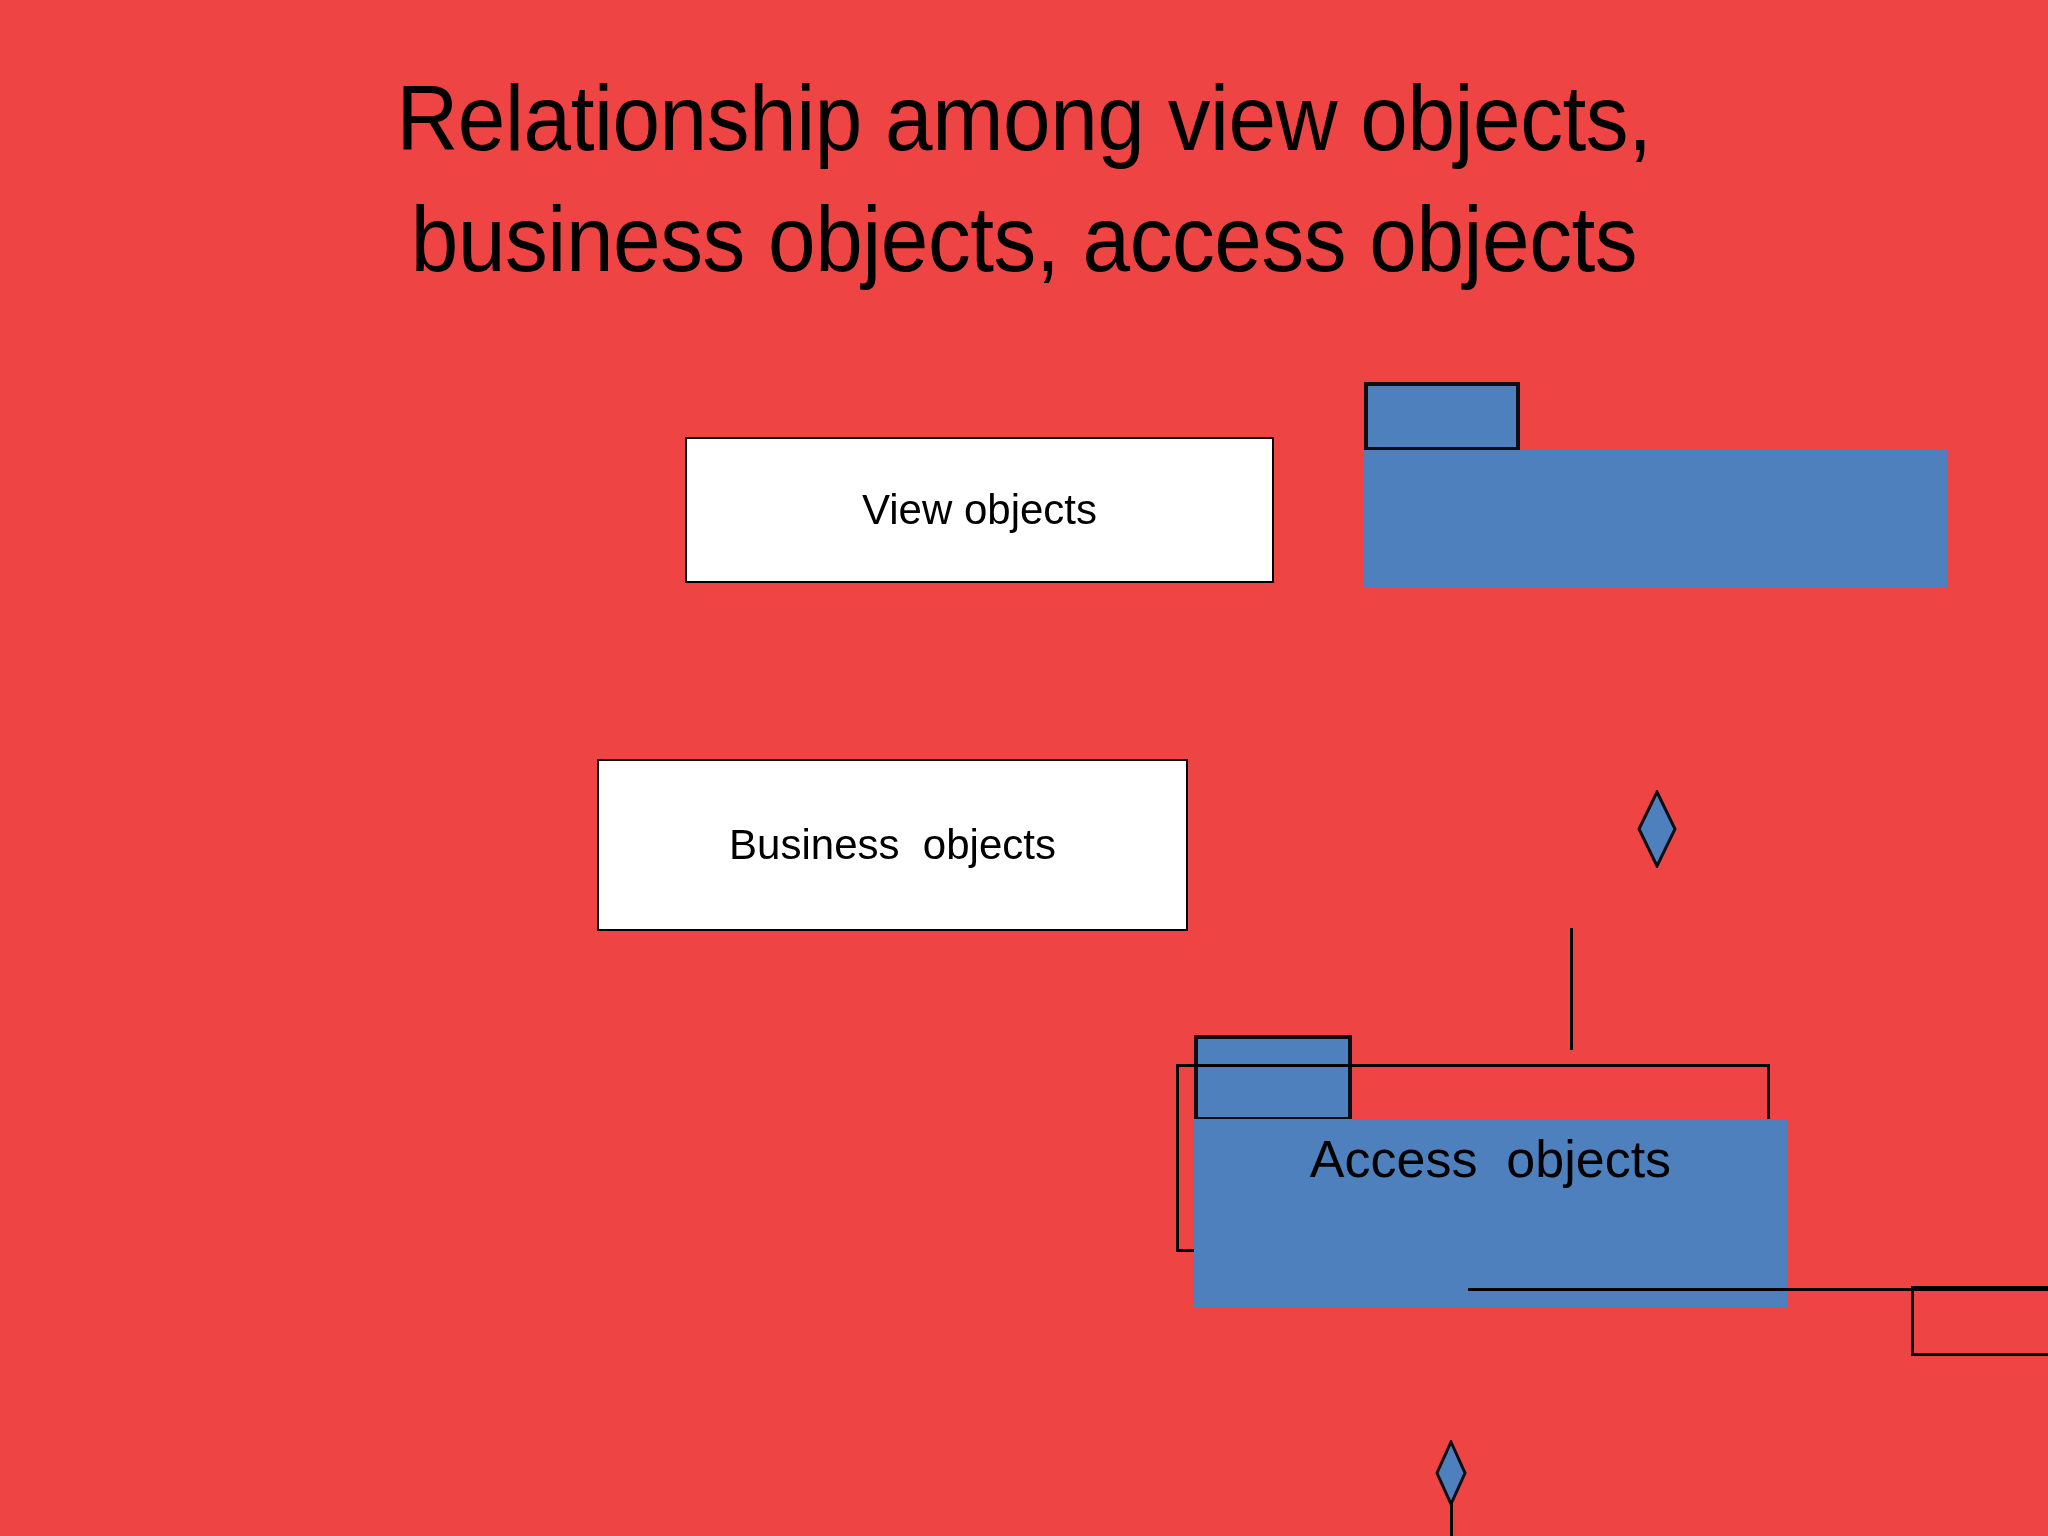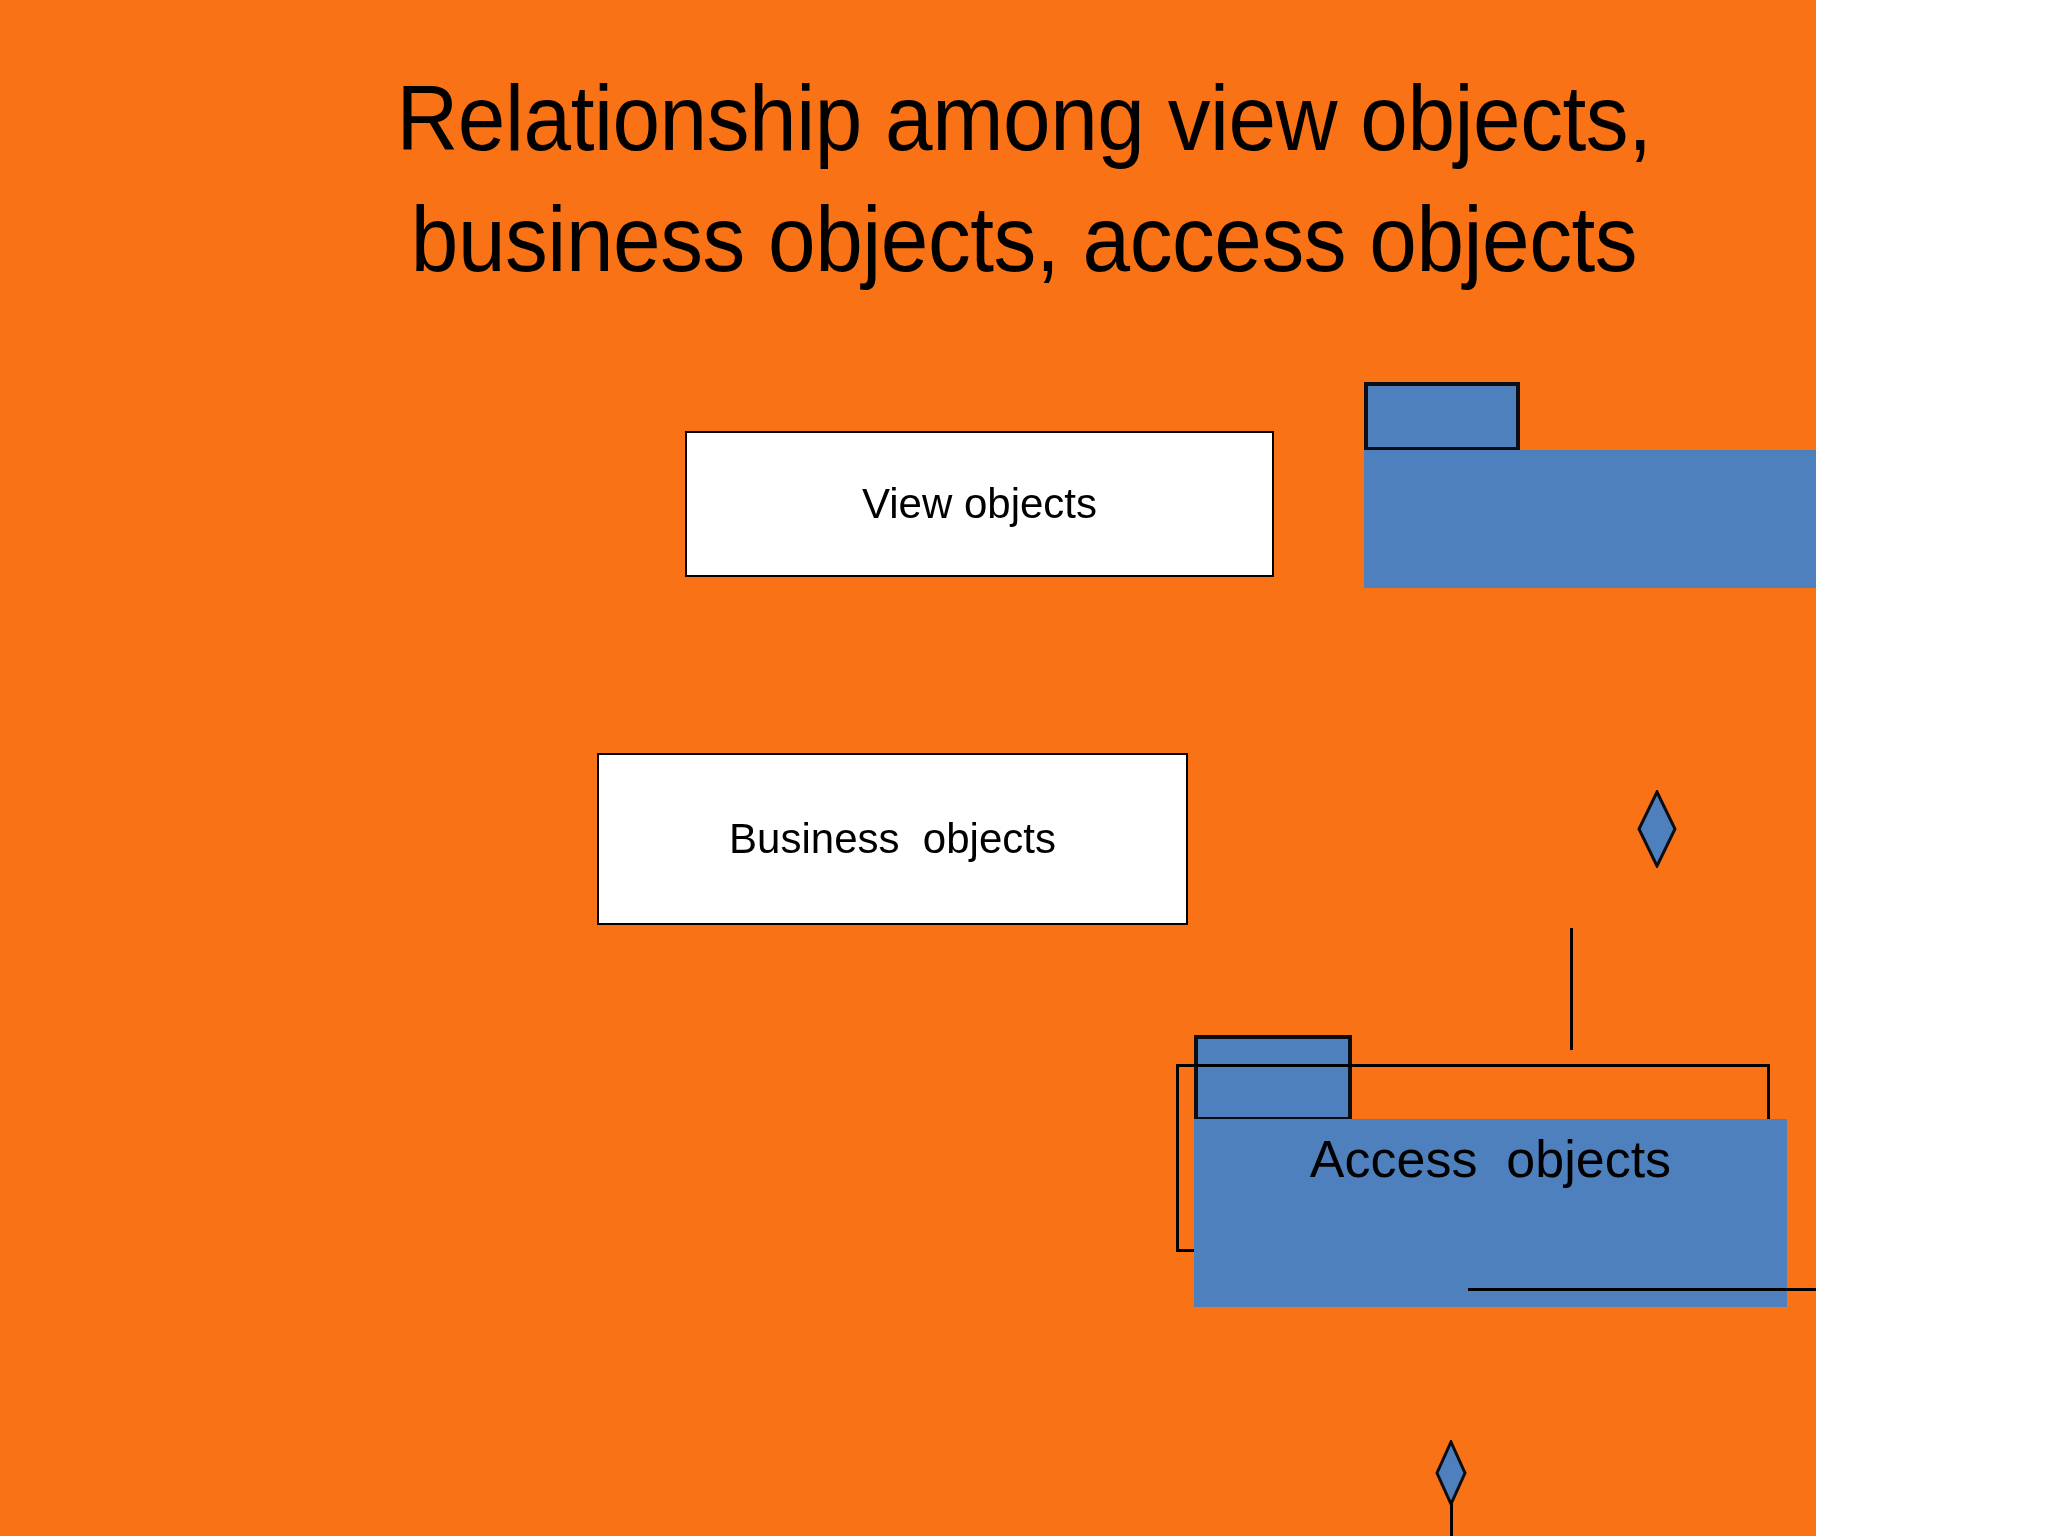--- a/index.html
+++ b/index.html
@@ -2,23 +2,23 @@
 <html><head>
 <meta charset="utf-8">
 <style>
   html, body {
     margin: 0;
     padding: 0;
     background: #ffffff;
   }
   #slide {
     position: relative;
-    width: 1816px;
+    width: 2048px;
     height: 1536px;
-    background: #f97316;
+    background: #ef4444;
     overflow: hidden;
     font-family: "Liberation Sans", sans-serif;
   }
 
   
   #title {
     position: absolute;
     left: 120px;
     top: 58px;
     width: 1808px;
@@ -33,20 +33,21 @@
     transform-origin: 50% 0;
     white-space: pre-line;
   }
 
   
   .obj-box {
     position: absolute;
     box-sizing: border-box;
     background: #ffffff;
     border: 2px solid #000000;
+    margin-top: 6px;
   }
   .obj-box .obj-label {
     position: absolute;
     left: 0;
     right: 0;
     top: 50%;
     transform: translateY(-50%);
     text-align: center;
     font-family: "Liberation Sans", sans-serif;
     font-size: 42px;

